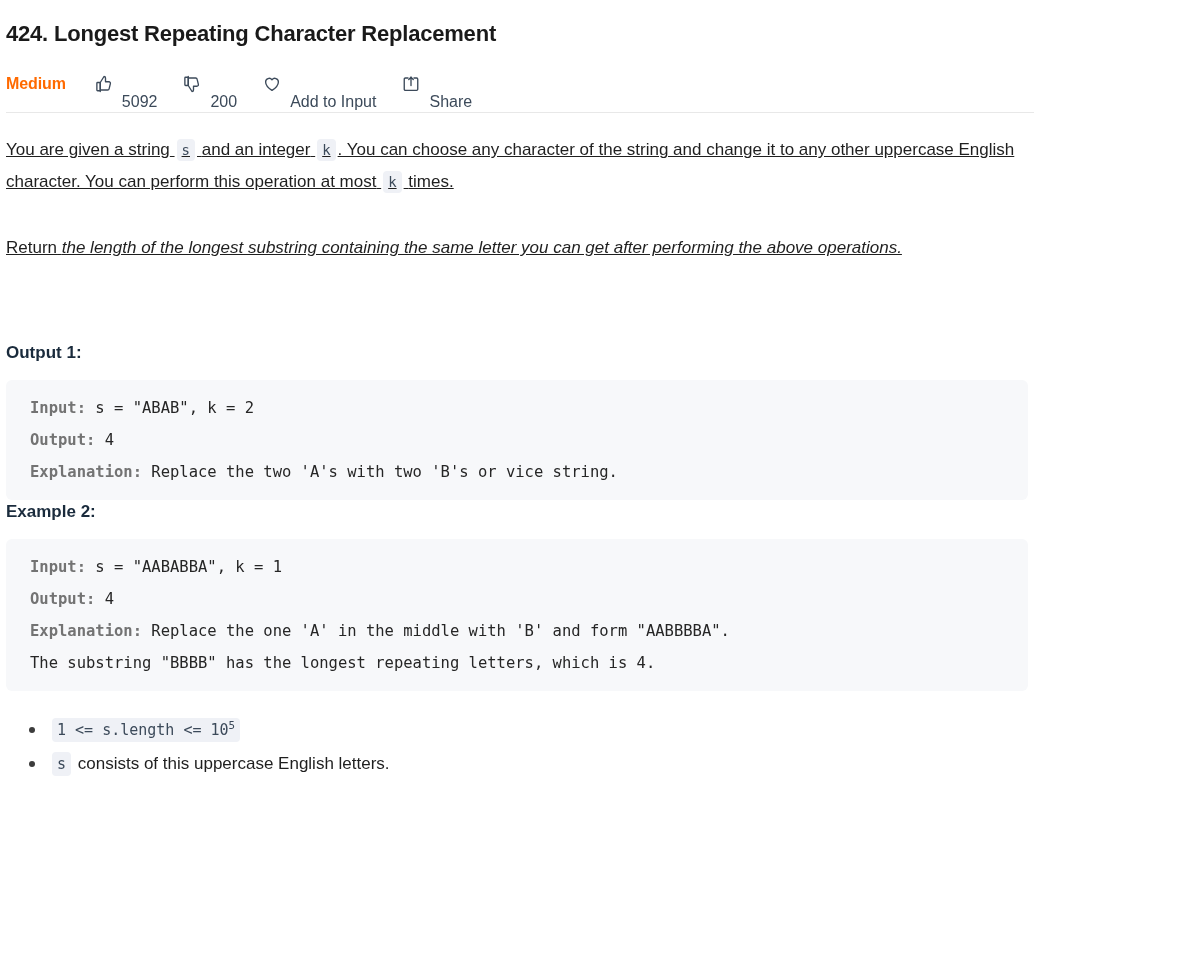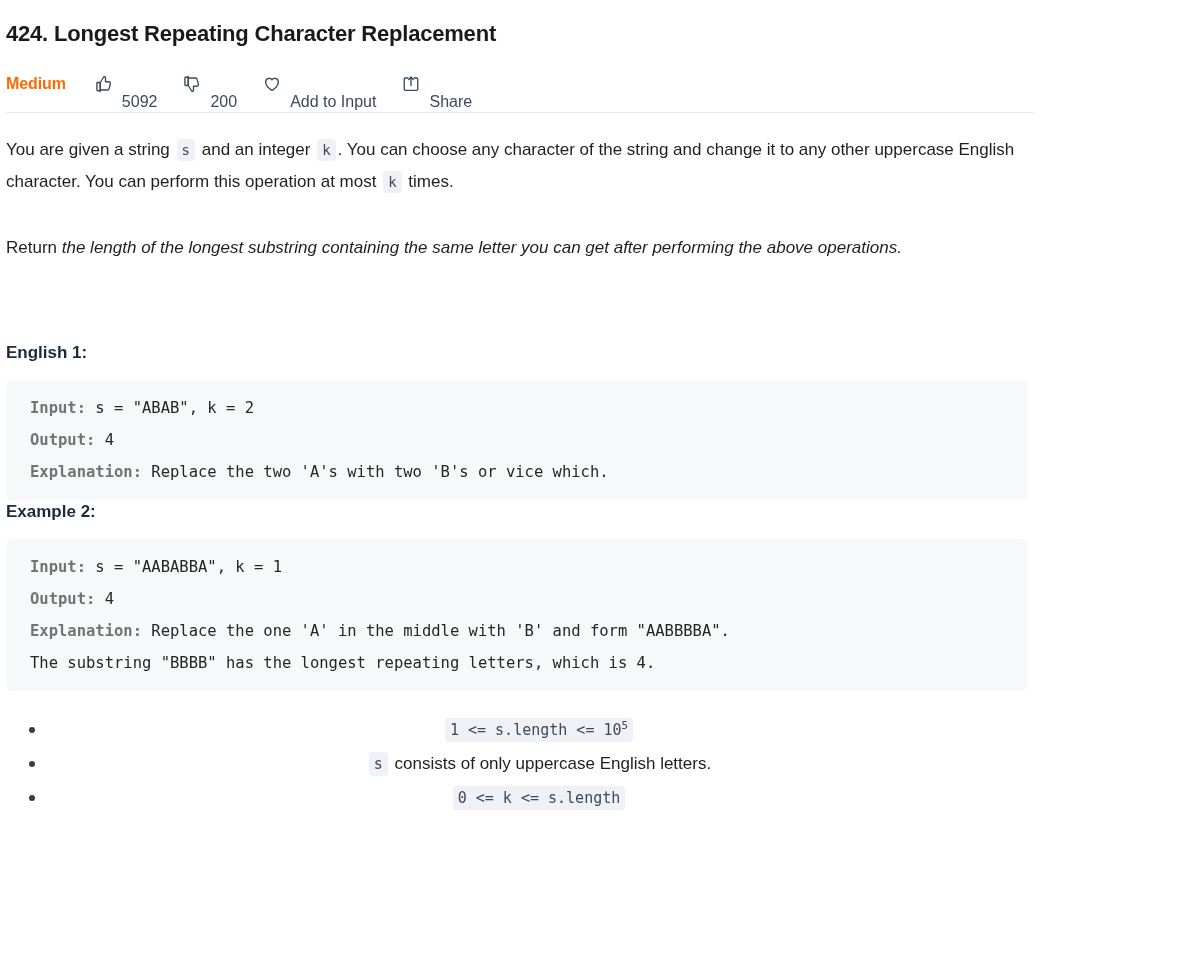--- a/index.html
+++ b/index.html
@@ -72,21 +72,21 @@
     width: 1188px;
   }
 
   
   .content {
     padding: 0 6px;
     font-size: 17px;
     line-height: 32px;
     color: #1f1f1f;
   }
-  .para { margin-top: 21px; }
+  .para { margin-top: 21px; text-decoration: underline; }
   .para.second { margin-top: 34px; }
   .para .italic { font-style: italic; }
 
   code.inline {
     font-family: "DejaVu Sans Mono", monospace;
     font-size: 14px;
     background: #eff1f6;
     color: #3c4a5a;
     border-radius: 4px;
     padding: 3px 5px;
@@ -121,21 +121,20 @@
 
   ul.constraints {
     margin: 22px 0 0 0;
     padding-left: 44px;
     list-style: none;
   }
   ul.constraints li {
     position: relative;
     line-height: 33px;
     font-size: 17px;
-    text-align: center;
   }
   ul.constraints li:before {
     content: "";
     position: absolute;
     left: -21px;
     top: 14px;
     width: 6px;
     height: 6px;
     background: #3c3c3c;
     border-radius: 50%;
@@ -197,32 +196,31 @@
   </div>
 
   <div class="divider"></div>
 
   <div class="content">
 
     <p class="para"><span>You are given a string</span> <code class="inline">s</code> <span>and an integer</span> <code class="inline">k</code><span>. You can choose any character of the string and change it to any other uppercase English character. You can perform this operation at most</span> <code class="inline">k</code> <span>times.</span></p>
 
     <p class="para second"><span>Return</span> <span class="italic">the length of the longest substring containing the same letter you can get after performing the above operations.</span></p>
 
-    <div class="section-title ex1-title">English 1:</div>
+    <div class="section-title ex1-title">Output 1:</div>
     <pre class="codeblock"><b>Input:</b><span> s = "ABAB", k = 2</span>
 <b>Output:</b><span> 4</span>
-<b>Explanation:</b><span> Replace the two 'A's with two 'B's or vice which.</span></pre>
+<b>Explanation:</b><span> Replace the two 'A's with two 'B's or vice string.</span></pre>
 
     <div class="section-title ex2-title">Example 2:</div>
     <pre class="codeblock"><b>Input:</b><span> s = "AABABBA", k = 1</span>
 <b>Output:</b><span> 4</span>
 <b>Explanation:</b><span> Replace the one 'A' in the middle with 'B' and form "AABBBBA".
 The substring "BBBB" has the longest repeating letters, which is 4.</span></pre>
 
 
     <ul class="constraints">
       <li><code class="inline"><span>1 &lt;= s.length &lt;= 10</span><sup>5</sup></code><span></span></li>
-      <li><code class="inline">s</code> <span>consists of only uppercase English letters.</span></li>
-      <li><code class="inline">0 &lt;= k &lt;= s.length</code><span></span></li>
+      <li><code class="inline">s</code> <span>consists of this uppercase English letters.</span></li>
     </ul>
 
   </div>
 </div>
 
 </body></html>

